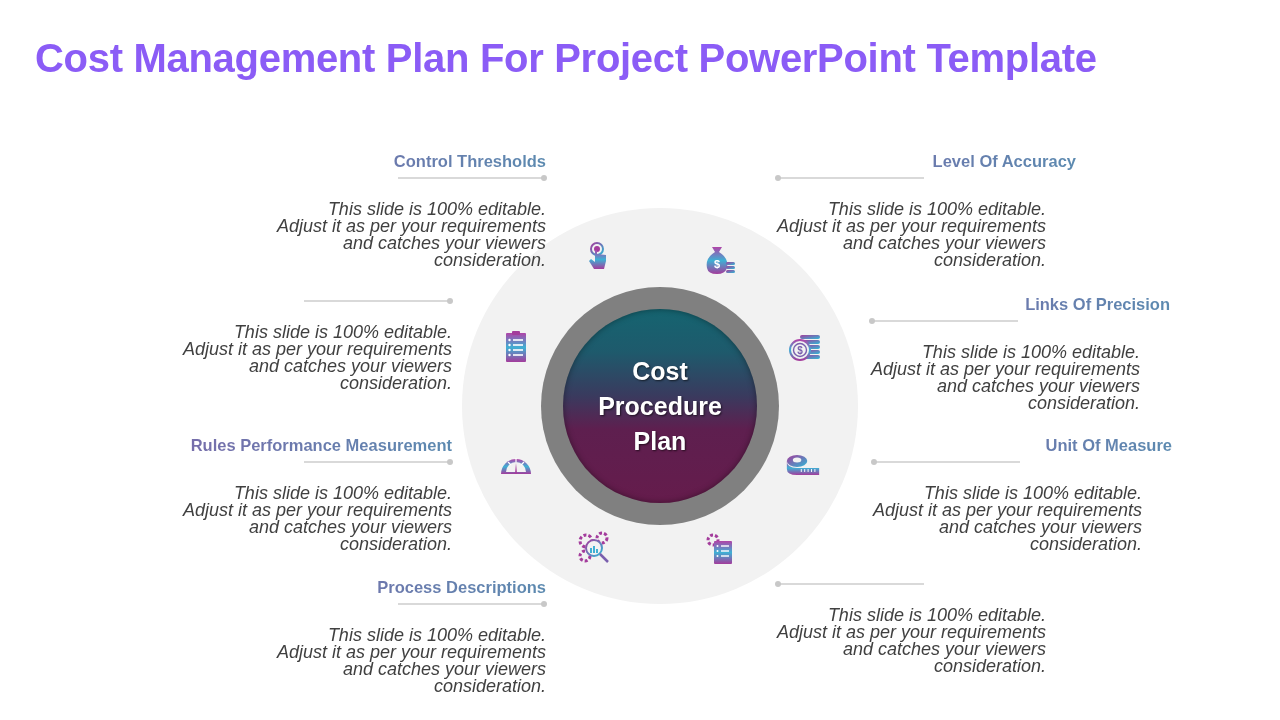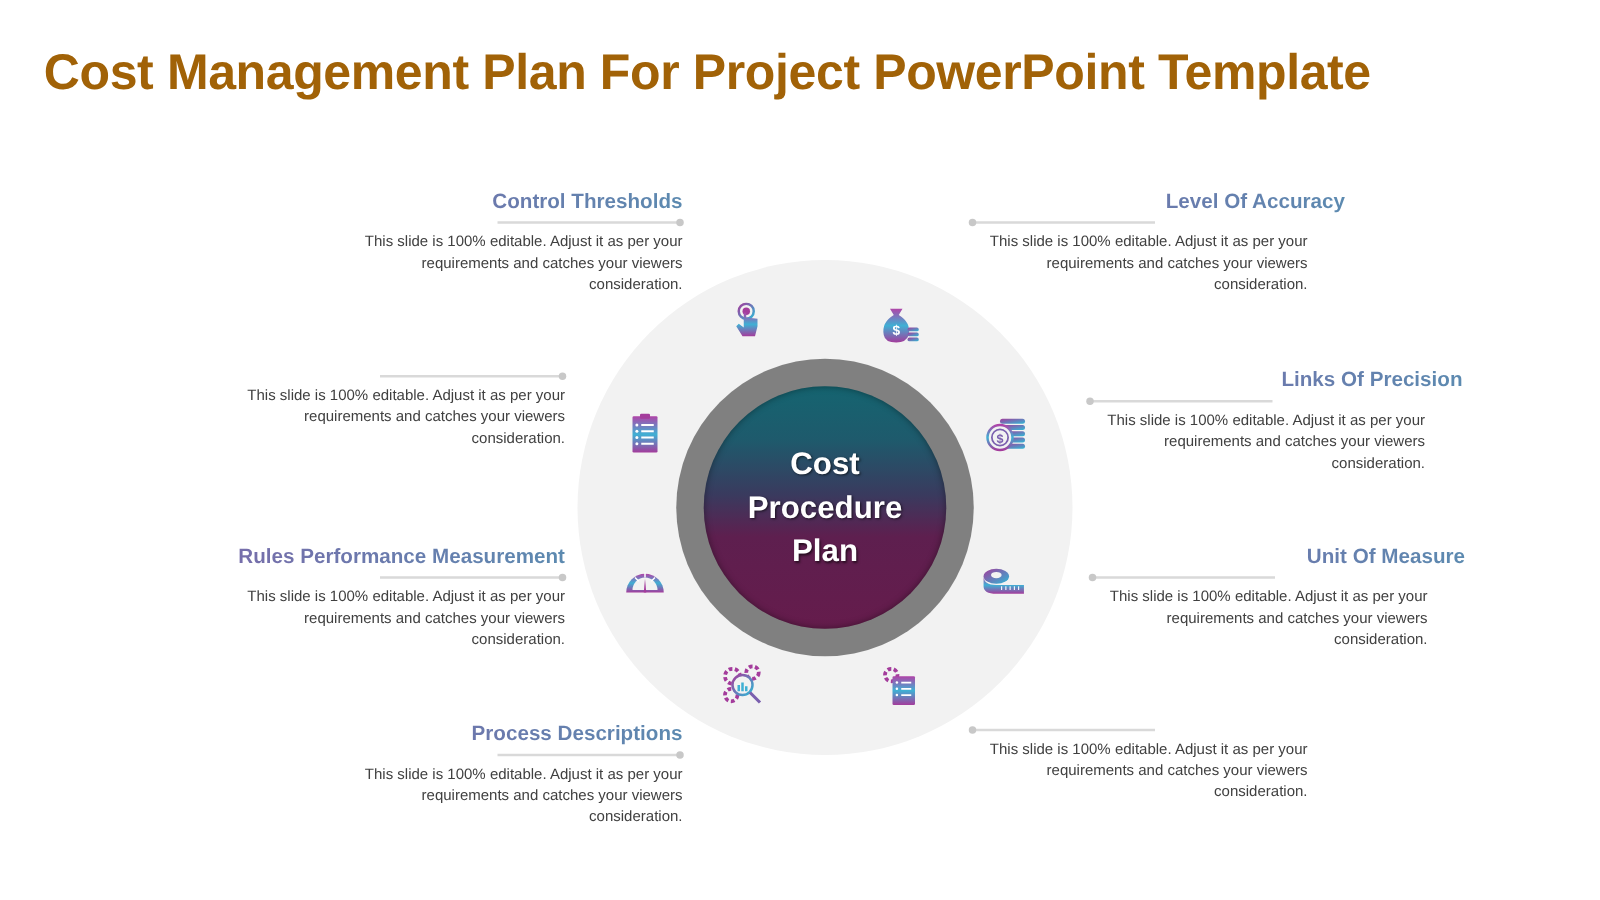--- a/index.html
+++ b/index.html
@@ -1,18 +1,18 @@
 <!DOCTYPE html>
 <html><head>
 <meta charset="utf-8">
 <style>
   html, body { margin: 0; padding: 0; }
   body { width: 1280px; height: 720px; background: #ffffff; position: relative; overflow: hidden;
          font-family: "Liberation Sans", "DejaVu Sans", sans-serif; }
-  .title { position: absolute; left: 35px; top: 36px; font-size: 40px; font-weight: bold; color: #a16207;
+  .title { position: absolute; left: 35px; top: 36px; font-size: 40px; font-weight: bold; color: #8b5cf6;
            letter-spacing: -0.3px; white-space: nowrap; }
   .outer-ring { position: absolute; left: 462px; top: 208px; width: 396px; height: 396px; border-radius: 50%;
                 background: #f2f2f2; }
   .gray-ring { position: absolute; left: 541px; top: 287px; width: 238px; height: 238px; border-radius: 50%;
                background: #808080; }
   .center-core { position: absolute; left: 563px; top: 309px; width: 194px; height: 194px; border-radius: 50%;
                  background: linear-gradient(180deg, #156470 0%, #1e5a6c 22%, #3a3a5e 45%, #5e1f4f 62%, #651c4c 100%);
                  box-shadow: inset 0 0 6px rgba(0,0,0,0.4);
                  display: flex; align-items: center; justify-content: center; text-align: center; }
   .center-text { color: #ffffff; font-weight: bold; font-size: 25px; line-height: 35px;
@@ -23,21 +23,21 @@
   .block.left { text-align: right; }
   .block.right { text-align: right; }
   .heading { font-size: 16.5px; font-weight: bold; color: #6e7fae; white-space: nowrap; line-height: 20px;
              background: linear-gradient(90deg, #7a6aaa, #5c8ab0); -webkit-background-clip: text; background-clip: text;
              -webkit-text-fill-color: transparent; }
   .rule { position: relative; height: 2px; background: #d9d9d9; margin-top: 6px; width: 148px; }
   .block.left .rule { margin-left: auto; }
   .rule .dot { position: absolute; top: -2px; width: 6px; height: 6px; border-radius: 50%; background: #c8c8c8; }
   .block.left .rule .dot { right: -1px; }
   .block.right .rule .dot { left: -1px; }
-  .desc { font-size: 12px; color: #404040; line-height: 17px; margin-top: 6px; }
+  .desc { font-size: 18px; font-style: italic; color: #404040; line-height: 17px; margin-top: 22px; }
 </style>
 </head>
 <body>
 
 <svg width="0" height="0" style="position:absolute">
   <defs>
     <linearGradient id="ig" x1="0" y1="0" x2="0" y2="1">
       <stop offset="0" stop-color="#b044a8"></stop>
       <stop offset="0.5" stop-color="#3fb0d4"></stop>
       <stop offset="1" stop-color="#a43c9c"></stop>

